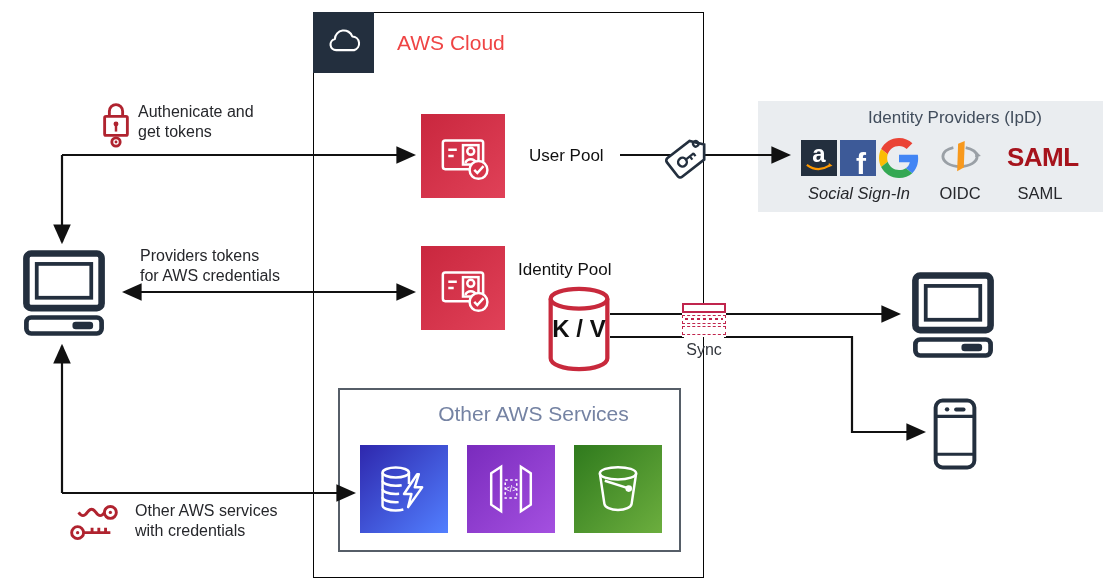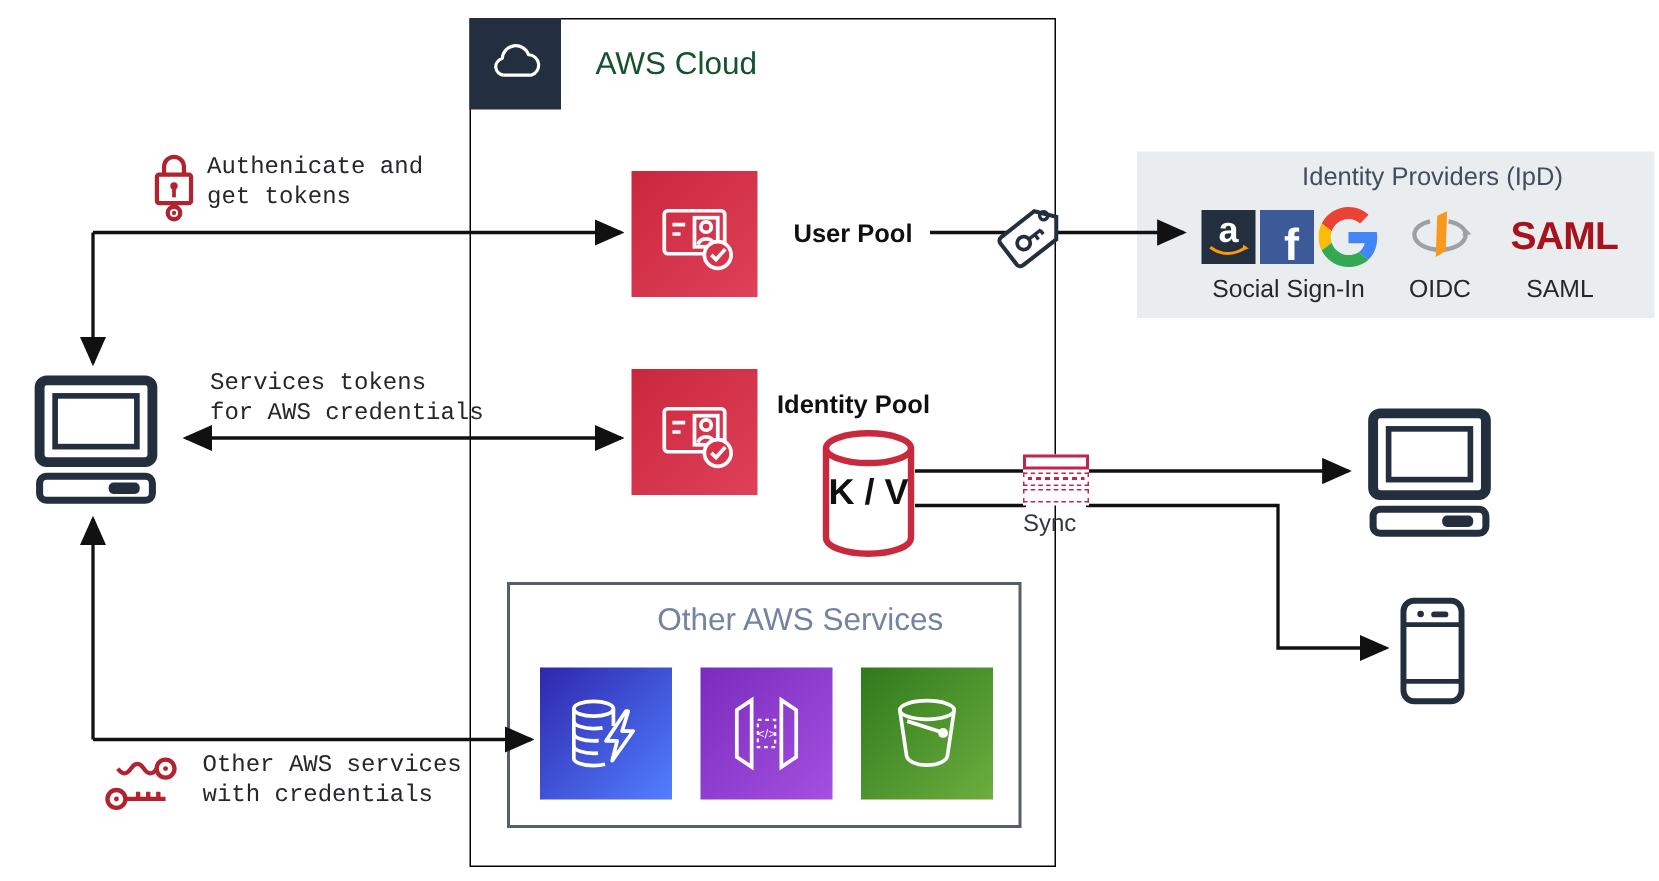--- a/index.html
+++ b/index.html
@@ -7,63 +7,63 @@
   body { font-family:"Liberation Sans", sans-serif; }
   #canvas { position:relative; width:1106px; height:587px; background:#fff; overflow:hidden; }
   .abs { position:absolute; }
 
   
   #arrow-layer { position:absolute; left:0; top:0; z-index:2; pointer-events:none; }
 
   
   .aws-cloud-box { left:313px; top:12px; width:391px; height:566px; border:1.6px solid #050505; z-index:1; background:transparent; }
   .aws-cloud-header { left:313px; top:12px; width:61px; height:61px; background:#232F3E; display:flex; align-items:center; justify-content:center; z-index:3; }
-  .aws-cloud-title { left:397px; top:31px; font-size:21px; color:#14532d; z-index:3; }
-
-  
-  .note { font-size:16px; line-height:19.5px; color:#26272b; z-index:3;font-family:Liberation Mono, monospace; }
+  .aws-cloud-title { left:397px; top:31px; font-size:21px; color:#ef4444; z-index:3; }
+
+  
+  .note { font-size:16px; line-height:19.5px; color:#26272b; z-index:3; }
   .note-auth { left:138px; top:102px; }
   .note-exchange { left:140px; top:246px; }
   .note-access { left:135px; top:501px; }
 
   
   .cognito { width:84px; height:84px; background:linear-gradient(135deg,#c9273e 0%,#e04158 100%); display:flex; align-items:center; justify-content:center; z-index:3; }
   .cognito-userpool { left:421px; top:114px; }
   .cognito-identitypool { left:421px; top:246px; }
-  .pool-label { font-weight:700; font-size:17px; color:#101010; z-index:3; }
+  .pool-label { font-weight:400; font-size:17px; color:#101010; z-index:3; }
   .label-userpool { left:529px; top:146px; }
   .label-identitypool { left:518px; top:260px; }
 
   
   .cylinder { left:545px; top:284px; width:68px; height:90px; z-index:3; }
   .kv-label { left:545px; top:315px; width:68px; text-align:center; font-weight:700; font-size:24px; color:#101010; z-index:4; }
 
   
   .sync-box { left:682px; top:303px; width:44px; height:34px; background:#fff; z-index:3; }
   .sync-row1 { height:10px; border:2.2px solid #c0254d; background:#fff; }
   .sync-row2 { height:9px; margin-top:2px; border:1.8px dashed #c0254d; background:#fff; position:relative; }
   .sync-row2:after { content:""; position:absolute; left:2px; right:2px; top:2px; height:2px;
      background:repeating-linear-gradient(90deg,#c0254d 0 3px,transparent 3px 6px); }
   .sync-row3 { height:9px; margin-top:2px; border:1.8px dashed #c0254d; background:#fff; }
-  .sync-label { left:682px; top:341px; width:44px; text-align:left; font-size:16px; color:#33373d; z-index:3; }
+  .sync-label { left:682px; top:341px; width:44px; text-align:center; font-size:16px; color:#33373d; z-index:3; }
 
   
   .idp-box { left:758px; top:101px; width:345px; height:111px; background:#eaedf0; z-index:1; }
   .idp-title { left:758px; top:108px; width:394px; text-align:center; font-size:17px; color:#414d5c; z-index:3; }
   .sq-icon { width:36px; height:36px; display:flex; align-items:center; justify-content:center; z-index:3; }
   .amazon-sq { left:801px; top:140px; background:#232F3E; position:relative; }
   .amazon-letter { color:#fff; font-weight:700; font-size:24px; line-height:22px; margin-top:-8px; }
   .amazon-smile { position:absolute; left:4px; bottom:4px; }
   .facebook-sq { left:840px; top:140px; background:#3D5A98; overflow:hidden; }
   .facebook-letter { color:#fff; font-weight:700; font-size:30px; line-height:30px; margin-top:12px; margin-left:6px; }
   .google-g { left:879px; top:138px; width:40px; height:40px; z-index:3; }
   .oidc-icon { left:938px; top:139px; width:44px; height:38px; z-index:3; }
   .saml-logo { left:1007px; top:142px; font-size:26px; font-weight:800; letter-spacing:-0.5px; color:#A6131C; z-index:3; }
   .idp-sub { font-size:16.5px; color:#26272b; z-index:3; }
-  .sub-social { left:799px; top:184px; width:120px; text-align:center; }
+  .sub-social { left:799px; top:184px; width:120px; text-align:center;font-style:italic; }
   .sub-oidc { left:932px; top:184px; width:56px; text-align:center; }
   .sub-saml { left:1008px; top:184px; width:64px; text-align:center; }
 
   
   .services-box { left:338px; top:388px; width:343px; height:164px; border:2px solid #565e68; background:#fff; z-index:1; }
   .services-title { left:338px; top:402px; width:343px; text-align:center; font-size:21px; color:#7583a3; z-index:3;padding-left:48px; }
   .svc-icon { width:88px; height:88px; display:flex; align-items:center; justify-content:center; z-index:3; }
   .svc-dynamodb { left:360px; top:445px; background:linear-gradient(135deg,#2E27AD 0%,#527FFF 100%); }
   .svc-apigw { left:467px; top:445px; background:linear-gradient(135deg,#7a2bbd 0%,#a450e0 100%); }
   .svc-s3 { left:574px; top:445px; background:linear-gradient(135deg,#2f7a1d 0%,#6CAE3E 100%); }
@@ -126,21 +126,21 @@
     <circle cx="19" cy="25" r="2.6" fill="#B0232F"></circle>
     <path d="M19 27v6" stroke="#B0232F" stroke-width="2.6"></path>
     <circle cx="19" cy="44" r="1.5" fill="#B0232F"></circle>
   </svg>
   <div class="abs note note-auth">
     <div>Authenicate and</div>
     <div>get tokens</div>
   </div>
 
   <div class="abs note note-exchange">
-    <div>Services tokens</div>
+    <div>Providers tokens</div>
     <div>for AWS credentials</div>
   </div>
 
   <svg class="abs keys-icon" width="52" height="46" viewBox="0 0 54 46">
     <g stroke="#B0232F" stroke-width="3" fill="none">
       <circle cx="44" cy="12" r="6.2"></circle>
       <path d="M38 12c-3 4.4-6 4.4-9 0s-6-4.4-9 0-6 4.4-9 0"></path>
       <circle cx="10" cy="33" r="6.2"></circle>
       <path d="M16 33h28M25 33v-5M32 33v-5M39 33v-5"></path>
     </g>

